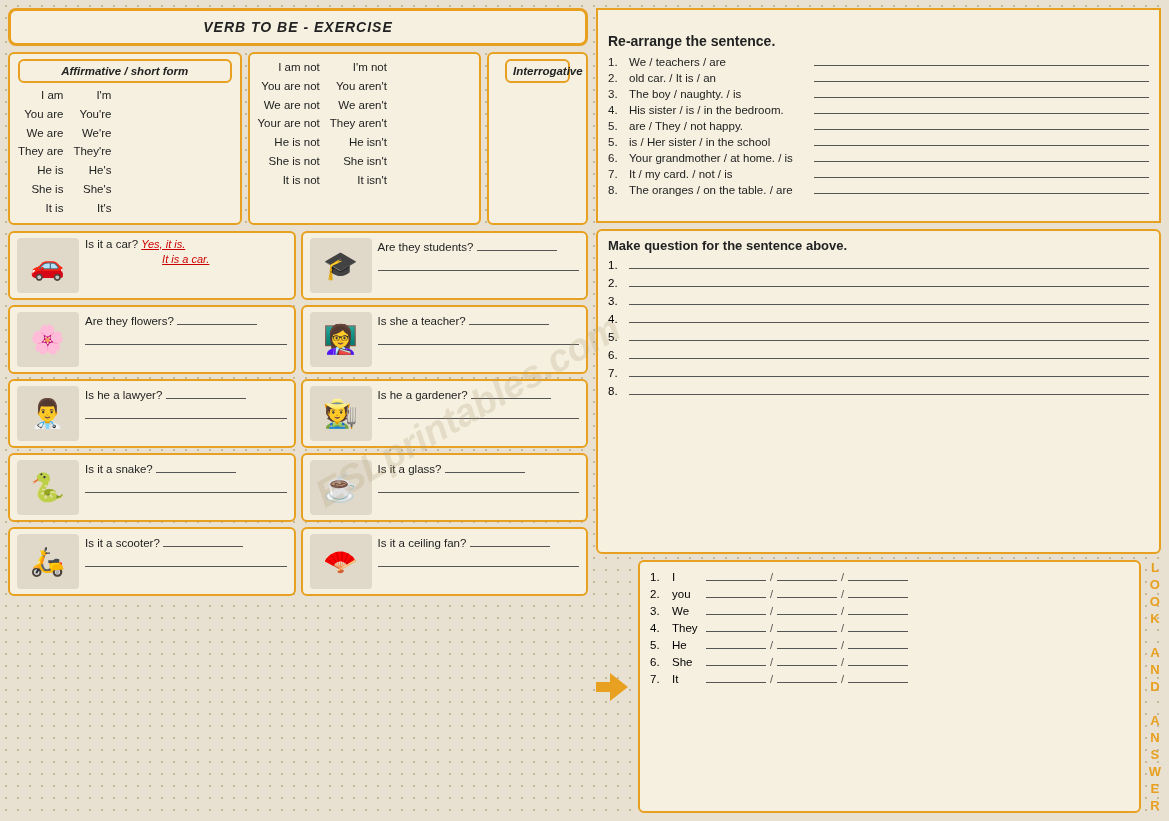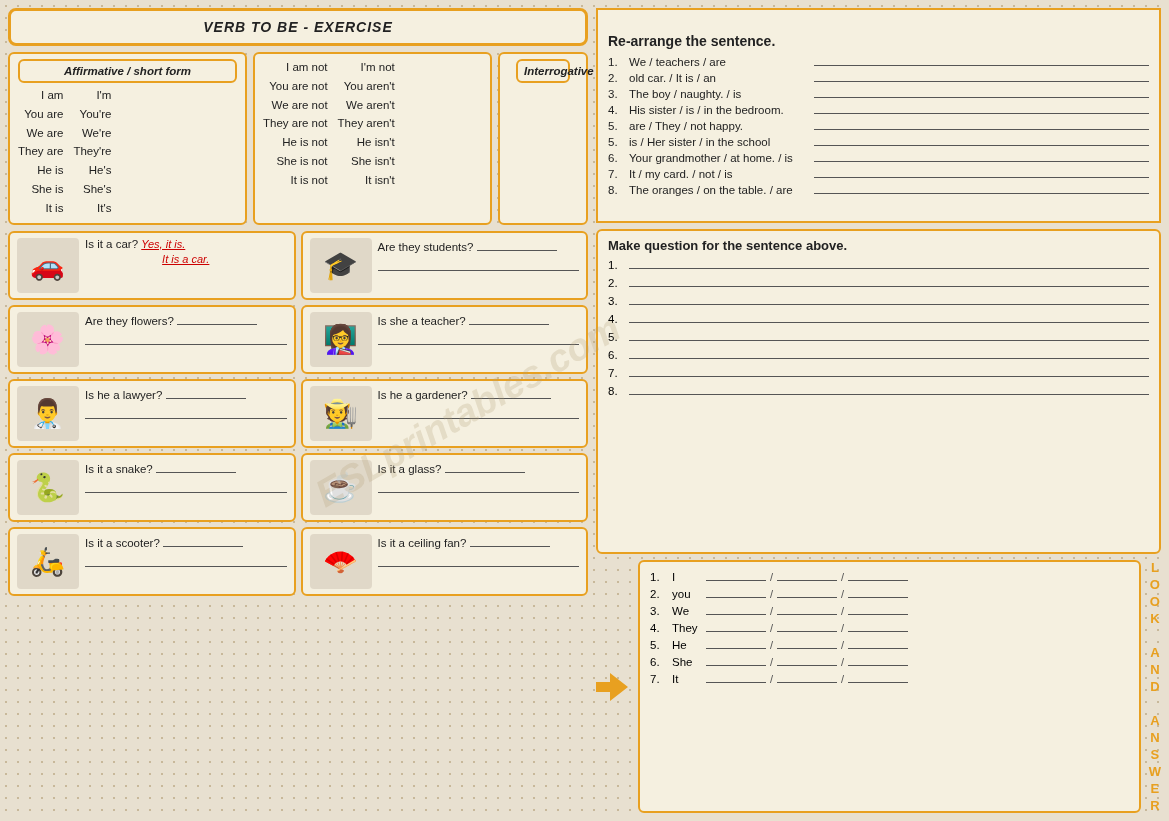--- a/index.html
+++ b/index.html
@@ -83,21 +83,21 @@
     .conj-item {
       font-size: 11.5px;
       color: #222;
       line-height: 1.55;
     }
     .conj-interrogative {
       background: #f5f0e0;
       border: 2px solid #e8a020;
       border-radius: 6px;
       padding: 5px 16px;
-      width: 90px;
+      width: 101px;
     }
     
     .img-grid {
       display: grid;
       grid-template-columns: 1fr 1fr;
       gap: 5px;
     }
     .img-exercise-box {
       background: #f5f0e0;
       border: 2px solid #e8a020;
@@ -303,21 +303,21 @@
           </div>
         </div>
       </div>
 
       <div class="conj-box">
         <div class="conj-content">
           <div class="conj-col">
             <div class="conj-item">I am not</div>
             <div class="conj-item">You are not</div>
             <div class="conj-item">We are not</div>
-            <div class="conj-item">They are not</div>
+            <div class="conj-item">Your are not</div>
             <div class="conj-item">He is not</div>
             <div class="conj-item">She is not</div>
             <div class="conj-item">It is not</div>
           </div>
           <div class="conj-col">
             <div class="conj-item">I'm not</div>
             <div class="conj-item">You aren't</div>
             <div class="conj-item">We aren't</div>
             <div class="conj-item">They aren't</div>
             <div class="conj-item">He isn't</div>

